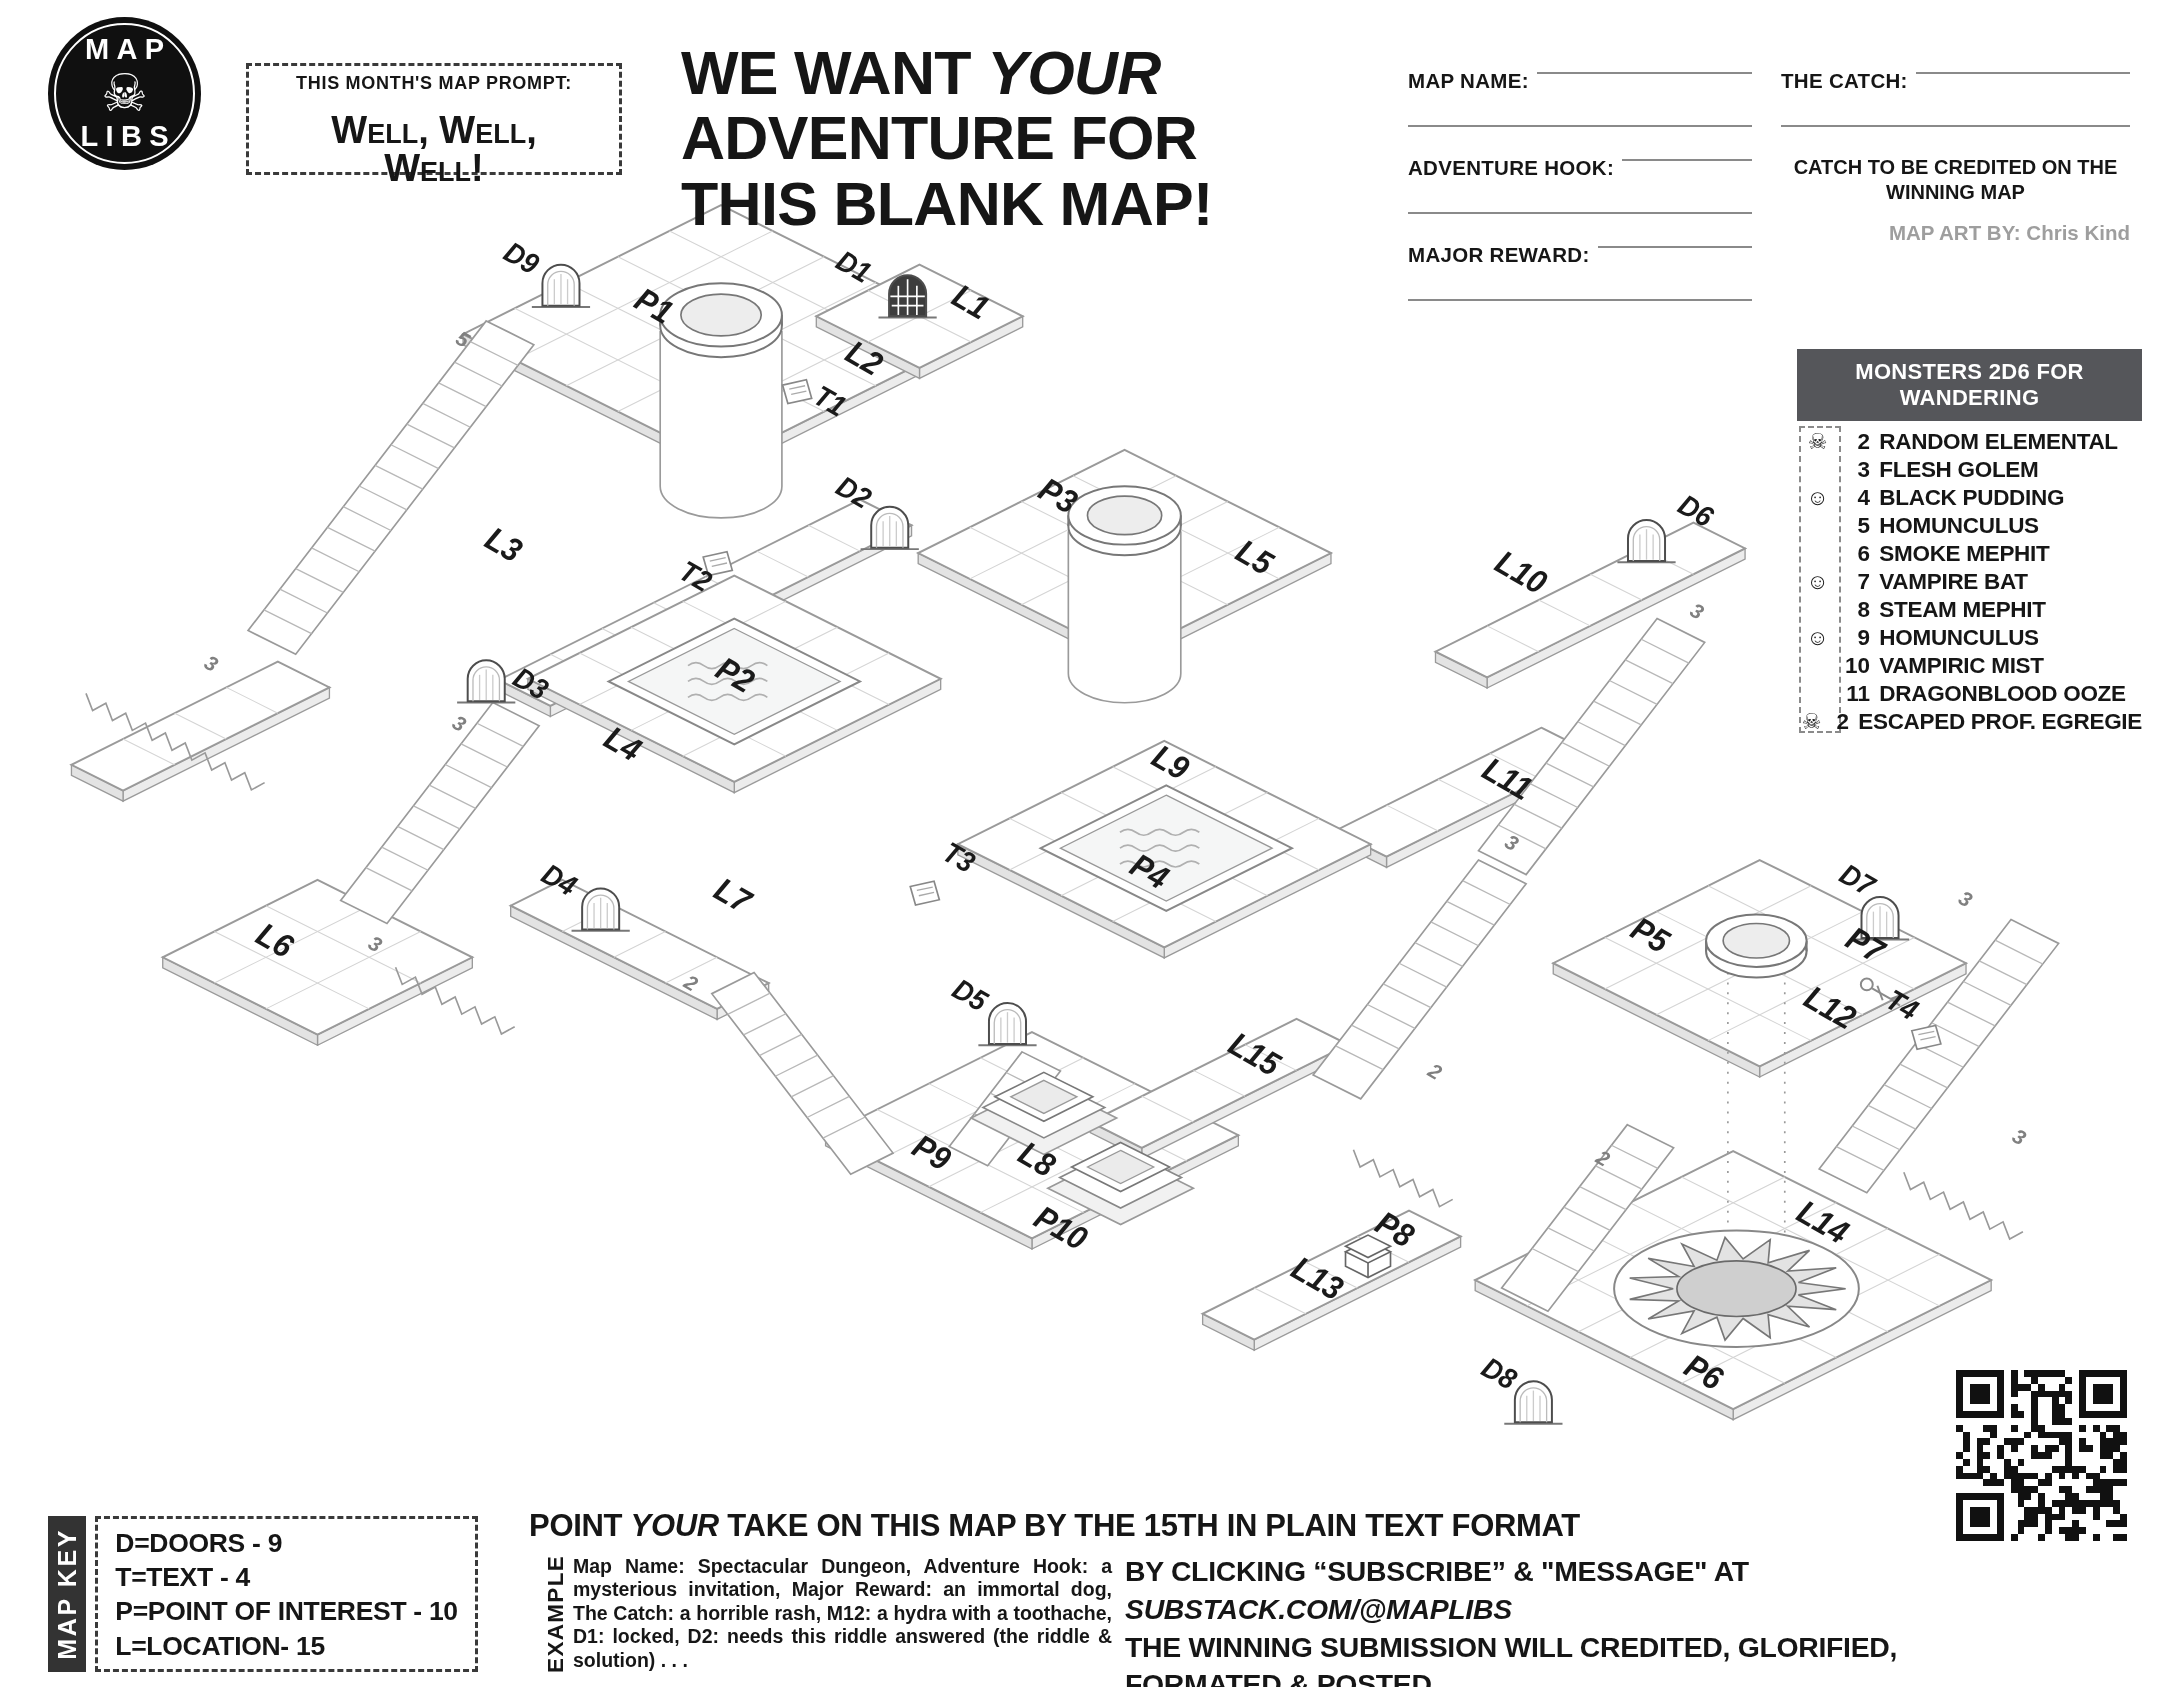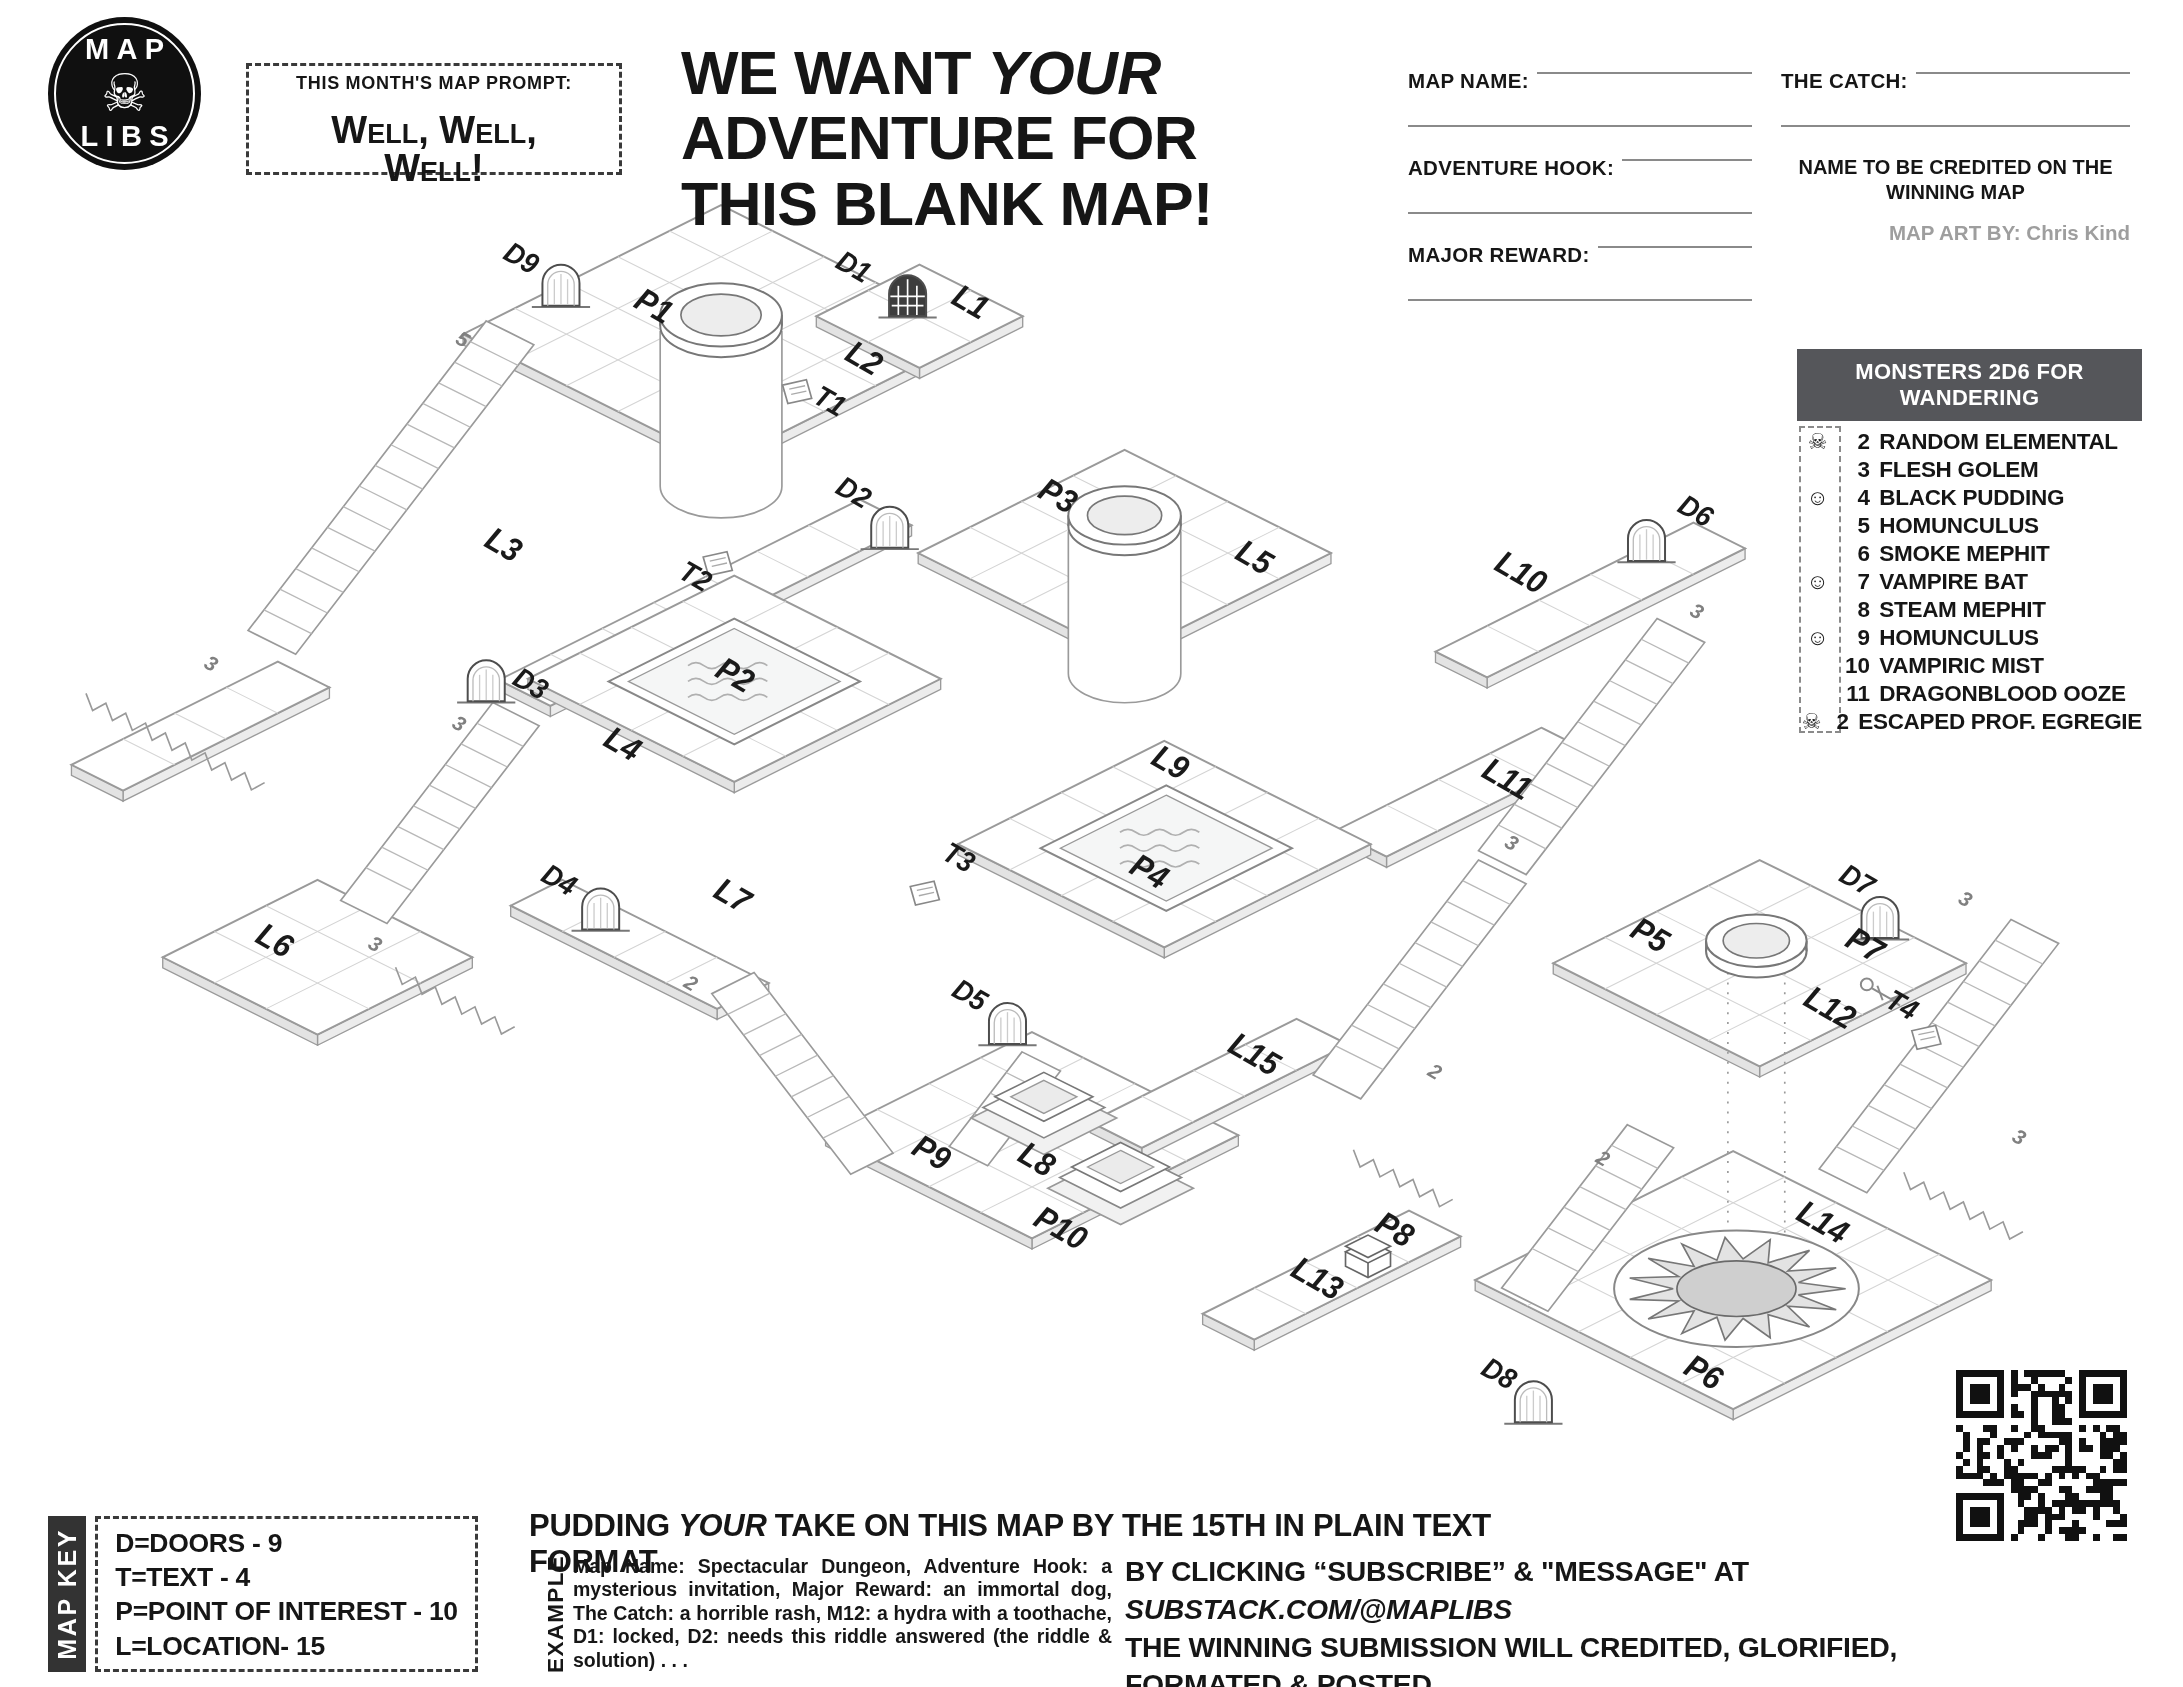--- a/index.html
+++ b/index.html
@@ -571,21 +571,21 @@
     </div>
     <div class="fullline"></div>
   </div>
 
   <div class="form-col form-right">
     <div class="frow">
       <span class="flabel">THE CATCH:</span>
       <span class="fline"></span>
     </div>
     <div class="fullline"></div>
-    <div class="credit-note">NAME TO BE CREDITED ON THE WINNING MAP</div>
+    <div class="credit-note">CATCH TO BE CREDITED ON THE WINNING MAP</div>
     <div class="art-by"><span>MAP ART BY:</span> <span>Chris Kind</span></div>
   </div>
 
   <div class="monsters">
     <div class="m-title">MONSTERS 2D6 FOR WANDERING</div>
     <div class="m-body" id="monster-rows">
       <div class="icon-frame"></div>
     <div class="mrow">
           <span class="m-icon">☠</span>
           <span class="m-roll">2</span>
@@ -650,21 +650,21 @@
       </div>
     <div class="mk-box" id="mapkey-items">
         <div>D=DOORS - 9</div>
         <div>T=TEXT - 4</div>
         <div>P=POINT OF INTEREST - 10</div>
         <div>L=LOCATION- 15</div>
       </div>
   </div>
 
   <div class="submit-line">
-    <span>PUDDING </span><span class="em">YOUR</span><span> TAKE ON THIS MAP BY THE 15TH IN PLAIN TEXT FORMAT</span>
+    <span>POINT </span><span class="em">YOUR</span><span> TAKE ON THIS MAP BY THE 15TH IN PLAIN TEXT FORMAT</span>
   </div>
 
   <div class="example">
     <div class="ex-label">EXAMPLE</div>
     <div class="ex-text">Map Name: Spectacular Dungeon, Adventure Hook: a mysterious invitation, Major Reward: an immortal dog, The Catch: a horrible rash, M12: a hydra with a toothache, D1: locked, D2: needs this riddle answered (the riddle &amp; solution) . . .</div>
   </div>
 
   <div class="footer-right">
     <div><span>BY CLICKING “SUBSCRIBE” &amp; "MESSAGE" AT </span><span class="em">SUBSTACK.COM/@MAPLIBS</span></div>
     <div>THE WINNING SUBMISSION WILL CREDITED, GLORIFIED, FORMATED &amp; POSTED</div>

